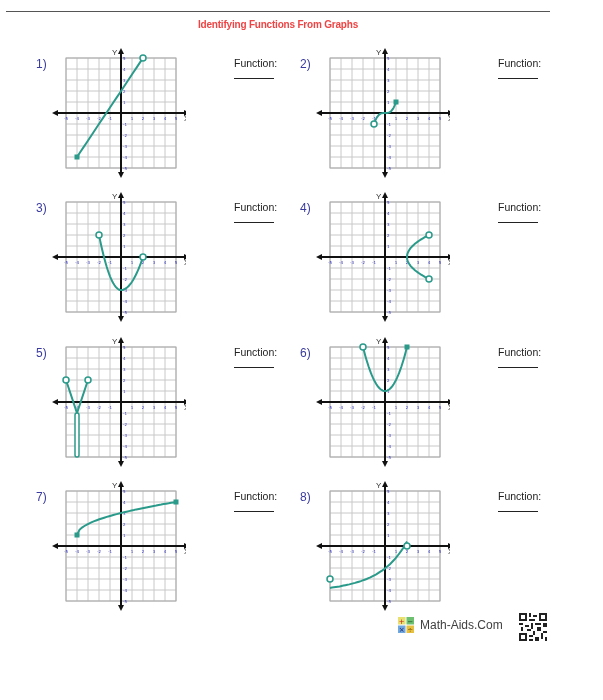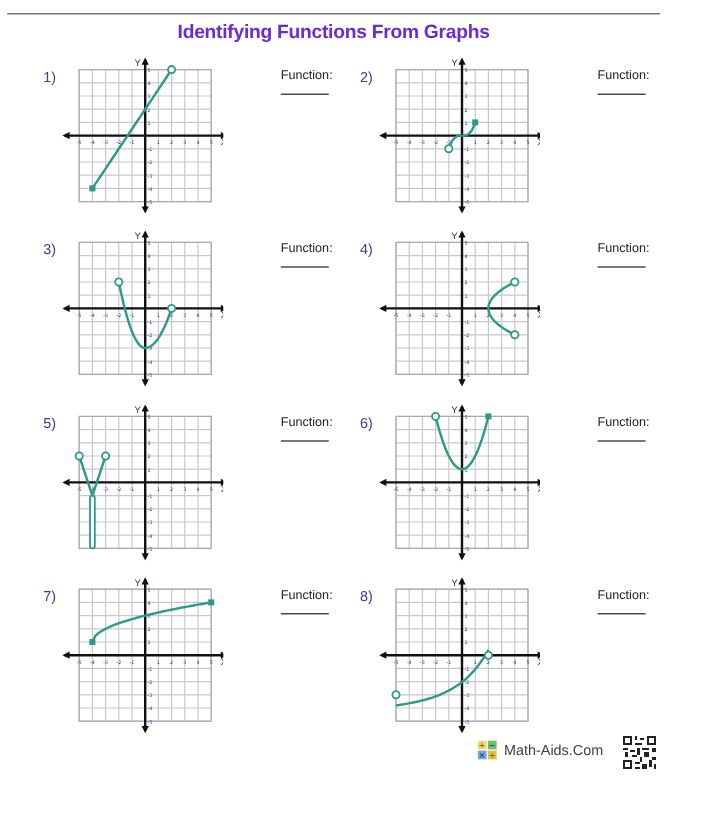--- a/index.html
+++ b/index.html
@@ -1,18 +1,18 @@
 <!DOCTYPE html>
 <html><head>
 <meta charset="utf-8">
 <style>
   html, body { margin:0; padding:0; background:#ffffff; }
   body { width:603px; height:700px; position:relative; overflow:hidden; font-family:"Liberation Sans", sans-serif; }
   .rule { position:absolute; left:6px; top:11px; width:544px; height:0; border-top:1px solid #555; }
-  .title { position:absolute; left:0; top:19px; width:556px; text-align:center; font-weight:bold; font-size:16px; color:#6d28d9; letter-spacing:-0.2px; }
+  .title { position:absolute; left:0; top:19px; width:556px; text-align:center; font-weight:bold; font-size:10px; color:#ef4444; letter-spacing:-0.2px; }
   .problem { position:absolute; width:270px; height:140px; }
   .pnum { position:absolute; left:0; top:12px; font-size:12px; color:#3a3aa0; }
   .graph { position:absolute; left:0; top:0; }
   .func { position:absolute; left:154px; top:12px; font-size:10.5px; color:#222;padding-left:44px; }
   .func .blank { display:inline-block; width:40px; border-bottom:1px solid #222; height:9px; vertical-align:baseline; }
   .footer-logo { position:absolute; left:398px; top:617px; display:flex; align-items:center; gap:6px; }
   .logo-icon { width:16px; height:16px; position:relative; }
   .logo-text { font-size:12px; color:#404040; }
   .qr { position:absolute; left:519px; top:613px; width:28px; height:28px; }
 </style>

